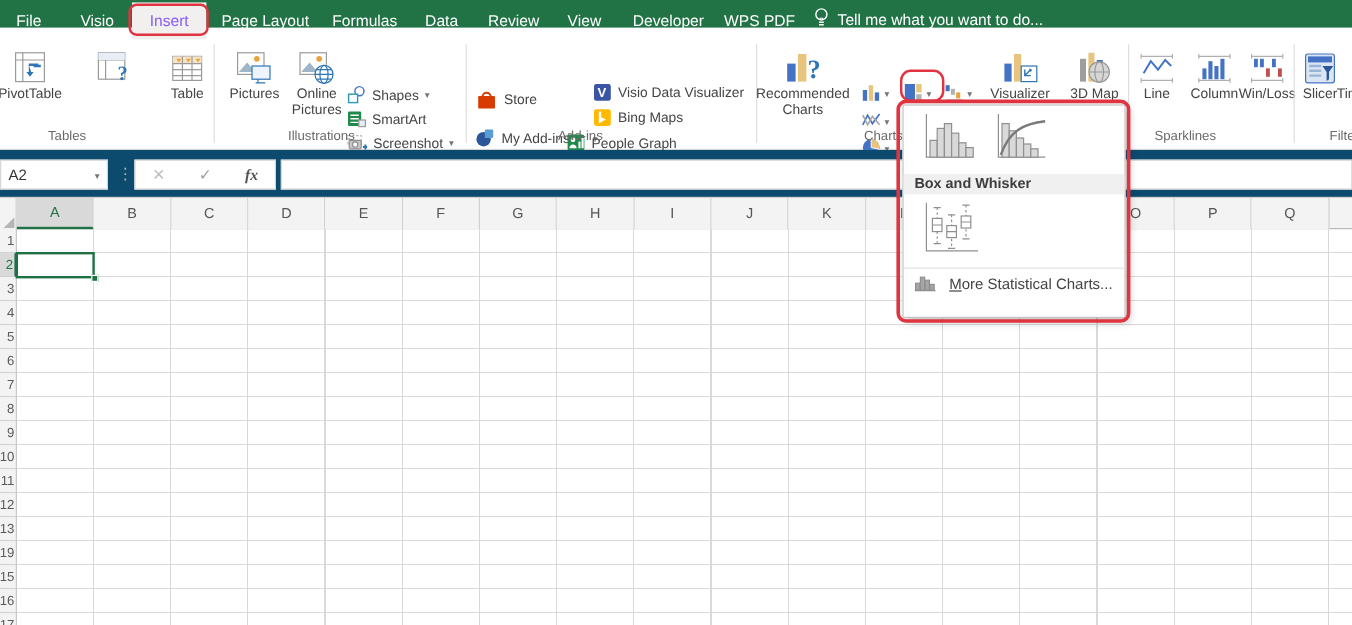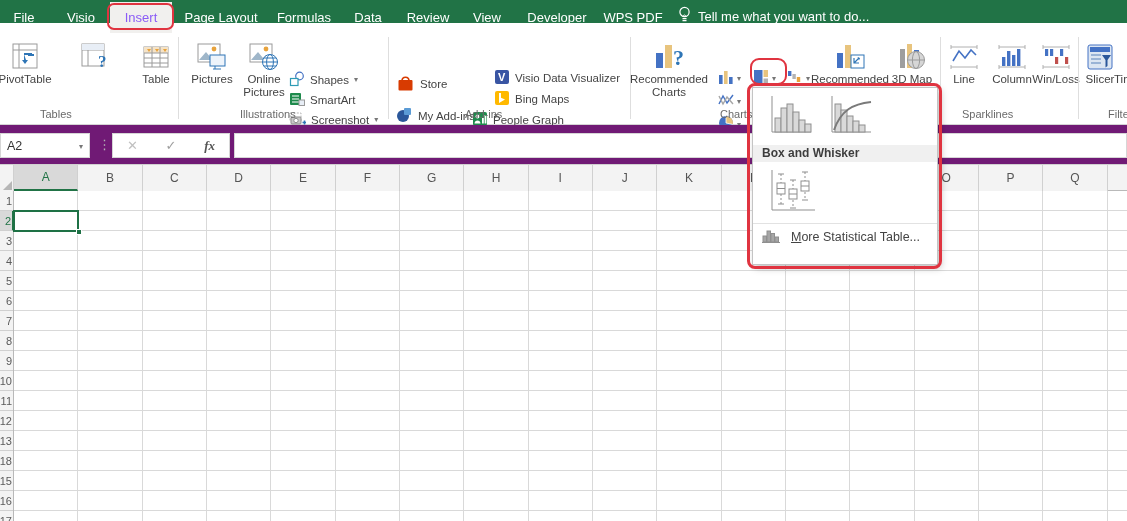--- a/index.html
+++ b/index.html
@@ -19,21 +19,21 @@
   .vdiv{position:absolute;top:4px;height:82px;width:1px;background:#dedede}
   .grouplabel{position:absolute;bottom:2px;height:14px;font-size:11px;color:#6a6a6a;text-align:left;white-space:nowrap}
   .bigbtn{position:absolute;top:2px;display:flex;flex-direction:column;align-items:center;
           color:#444;font-size:11.5px;line-height:13px;text-align:center;cursor:default}
   .bigbtn .ic{height:38px;display:flex;align-items:flex-end;justify-content:center;padding-bottom:2px}
   .smallbtn{position:absolute;display:flex;align-items:center;gap:5px;color:#444;font-size:11.5px;white-space:nowrap;height:18px}
   .dd{color:#777;font-size:8px;line-height:8px}
   .chartbtn{position:absolute;display:flex;align-items:center;gap:3px;height:20px}
 
   
-  .fbar{position:absolute;left:0;top:125px;width:1127px;height:40px;background:#701a75;border-bottom:1px solid #d0d0d0}
+  .fbar{position:absolute;left:0;top:125px;width:1127px;height:40px;background:#0c4a6e;border-bottom:1px solid #d0d0d0}
   .namebox{position:absolute;left:0;top:8px;width:90px;height:25px;background:#fff;border:1px solid #d6d6d6;
            display:flex;align-items:center;font-size:12.5px;color:#333;padding-left:6px}
   .namebox .dd{position:absolute;right:6px;top:9px}
   .grip{position:absolute;left:98px;top:12px;color:#b3b3b3;font-size:13px}
   .fxbox{position:absolute;left:112px;top:8px;width:118px;height:25px;background:#fff;border:1px solid #d6d6d6;
          display:flex;align-items:center;justify-content:space-around}
   .fxbox .x{color:#c0c0c0;font-size:13px}
   .fxbox .ok{color:#9e9e9e;font-size:13px}
   .fxbox .fx{color:#555;font-size:13px;font-family:"Liberation Serif",serif;font-style:italic;font-weight:bold}
   .finput{position:absolute;left:234px;top:8px;width:893px;height:25px;background:#fff;border:1px solid #d6d6d6;
@@ -336,21 +336,21 @@
     <div class="bigbtn" style="left:820px;width:60px">
       <span class="ic">
         <svg width="30" height="30" viewBox="0 0 30 30">
             <rect x="2" y="12" width="6" height="15" fill="#4472c4"></rect>
             <rect x="10" y="4" width="6" height="23" fill="#e8c47e"></rect>
             <rect x="16" y="14" width="13" height="13" fill="#fff" stroke="#2e75b6"></rect>
             <path d="M19 17v5h5M24 17l-5 5" stroke="#2e75b6" stroke-width="1.2" fill="none"></path>
             <path d="M22.5 16l2.5 1-1 2.5z" fill="#2e75b6"></path>
           </svg>
       </span>
-      <span>Recommended</span>
+      <span>Visualizer</span>
     </div>
     <div class="bigbtn" style="left:890px;width:44px">
       <span class="ic">
         <svg width="30" height="30" viewBox="0 0 30 30">
             <rect x="3" y="8" width="5" height="19" fill="#9e9e9e"></rect>
             <rect x="10" y="3" width="5" height="24" fill="#e8c47e"></rect>
             <rect x="17" y="9" width="5" height="18" fill="#4472c4"></rect>
             <circle cx="19" cy="19" r="8.5" fill="#d6d6d6" stroke="#9a9a9a"></circle>
             <ellipse cx="19" cy="19" rx="3.6" ry="8.5" fill="none" stroke="#9a9a9a"></ellipse>
             <path d="M10.5 19h17" stroke="#9a9a9a"></path>
@@ -459,21 +459,21 @@
       <div class="rowh" style="top: 60px;">4</div>
       <div class="rowh" style="top: 80px;">5</div>
       <div class="rowh" style="top: 100px;">6</div>
       <div class="rowh" style="top: 120px;">7</div>
       <div class="rowh" style="top: 140px;">8</div>
       <div class="rowh" style="top: 160px;">9</div>
       <div class="rowh" style="top: 180px;">10</div>
       <div class="rowh" style="top: 200px;">11</div>
       <div class="rowh" style="top: 220px;">12</div>
       <div class="rowh" style="top: 240px;">13</div>
-      <div class="rowh" style="top: 260px;">18</div>
+      <div class="rowh" style="top: 260px;">19</div>
       <div class="rowh" style="top: 280px;">15</div>
       <div class="rowh" style="top: 300px;">16</div>
       <div class="rowh" style="top: 320px;">17</div>
     </div>
   <div class="gridlines"></div>
   <div class="sel"></div>
   <div class="selhandle"></div>
 
   <div class="menu">
     <div class="menurow">
@@ -531,21 +531,21 @@
         <svg width="20" height="16" viewBox="0 0 20 16">
             <g fill="#a6a6a6" stroke="#8f8f8f">
               <rect x="1" y="9" width="3.5" height="6"></rect>
               <rect x="5" y="4" width="3.5" height="11"></rect>
               <rect x="9" y="6.5" width="3.5" height="8.5"></rect>
               <rect x="13" y="10" width="3.5" height="5"></rect>
             </g>
             <path d="M0 15.5h18" stroke="#8f8f8f"></path>
           </svg>
       </span>
-      <span class="moretext">More Statistical Table...</span>
+      <span class="moretext">More Statistical Charts...</span>
     </div>
   </div>
 
   <div class="ann" style="left:107px;top:3px;width:67px;height:27px;border-width:2.5px;border-radius:7px"></div>
   <div class="ann" style="left:750px;top:58px;width:37px;height:27px;border-width:2.5px;border-radius:9px"></div>
   <div class="ann" style="left:747px;top:83px;width:195px;height:186px"></div>
 
 </div>
 
 </body></html>

